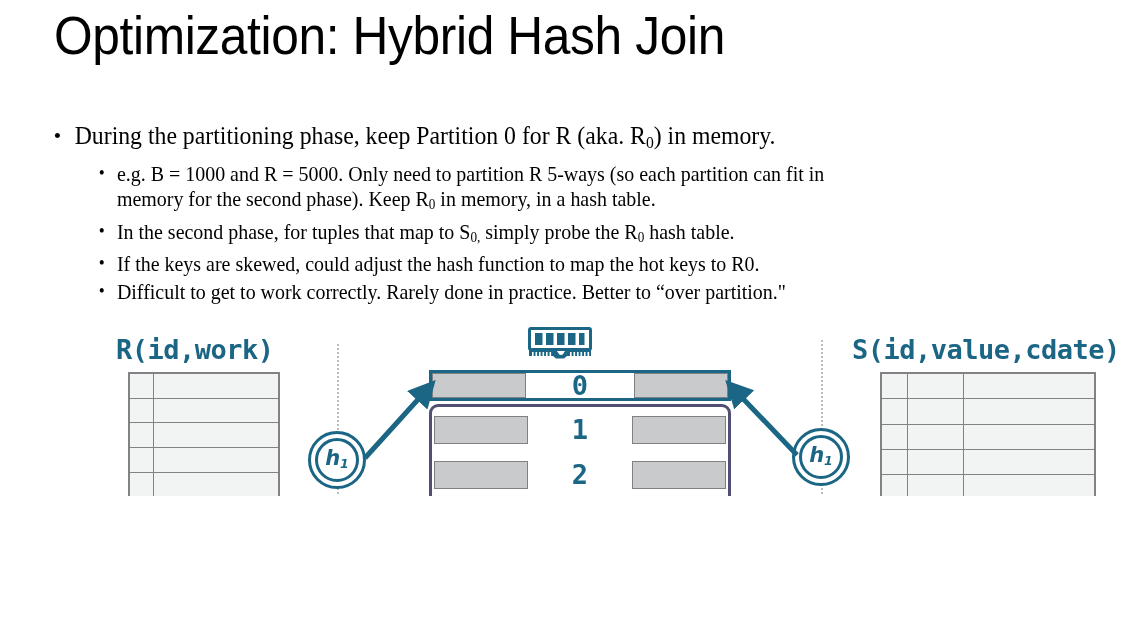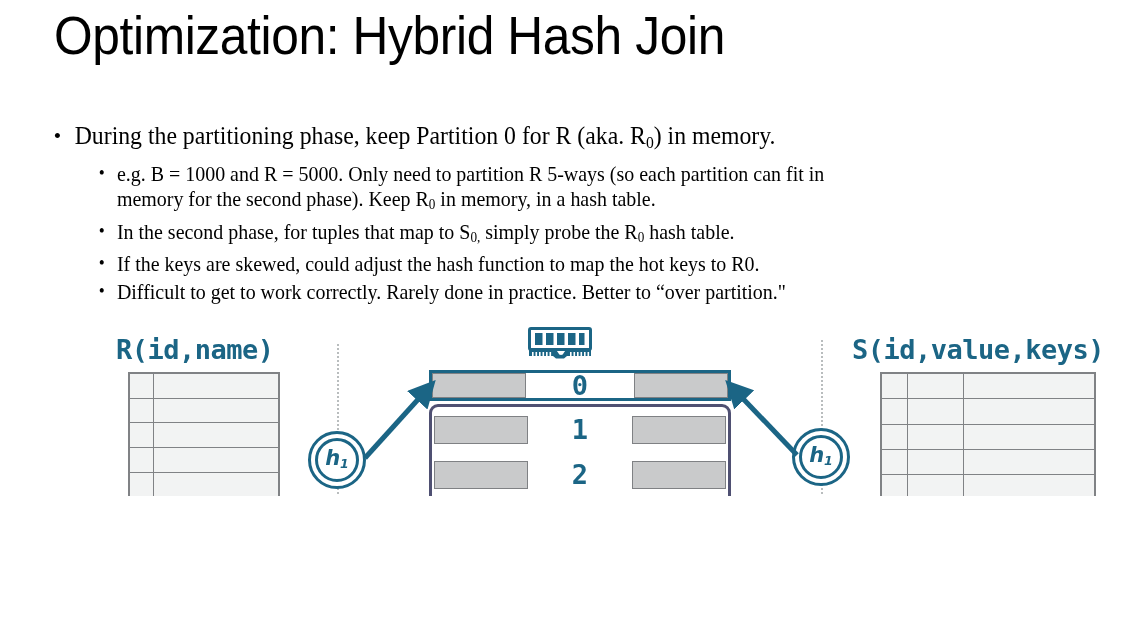--- a/index.html
+++ b/index.html
@@ -314,21 +314,21 @@
         <span class="mk">•</span>
         <span>Difficult to get to work correctly. Rarely done in practice. Better to “over partition."</span>
       </div>
 
     </div>
   </div>
 
   <div class="vguide" style="left:297px; top:344px; height:286px;"></div>
   <div class="vguide" style="left:781px; top:340px; height:290px;"></div>
 
-  <div class="tbl-label" style="left:76px; top:334px;">R(id,name)</div>
+  <div class="tbl-label" style="left:76px; top:334px;">R(id,work)</div>
 
   <div class="reltable" style="left:88px; top:372px; width:152px; height:176px;">
     <div class="row">
         <div class="cell" style="width:24px;"></div>
         <div class="cell" style="flex:1;"></div>
       </div>
     <div class="row">
         <div class="cell" style="width:24px;"></div>
         <div class="cell" style="flex:1;"></div>
       </div>
@@ -347,21 +347,21 @@
     <div class="row">
         <div class="cell" style="width:24px;"></div>
         <div class="cell" style="flex:1;"></div>
       </div>
     <div class="row">
         <div class="cell" style="width:24px;"></div>
         <div class="cell" style="flex:1;"></div>
       </div>
   </div>
 
-  <div class="tbl-label" style="left:812px; top:334px;">S(id,value,keys)</div>
+  <div class="tbl-label" style="left:812px; top:334px;">S(id,value,cdate)</div>
 
   <div class="reltable" style="left:840px; top:372px; width:216px; height:256px;">
     <div class="row">
         <div class="cell" style="width:26px;"></div>
         <div class="cell" style="width:56px;"></div>
         <div class="cell" style="flex:1;"></div>
       </div>
     <div class="row">
         <div class="cell" style="width:26px;"></div>
         <div class="cell" style="width:56px;"></div>

